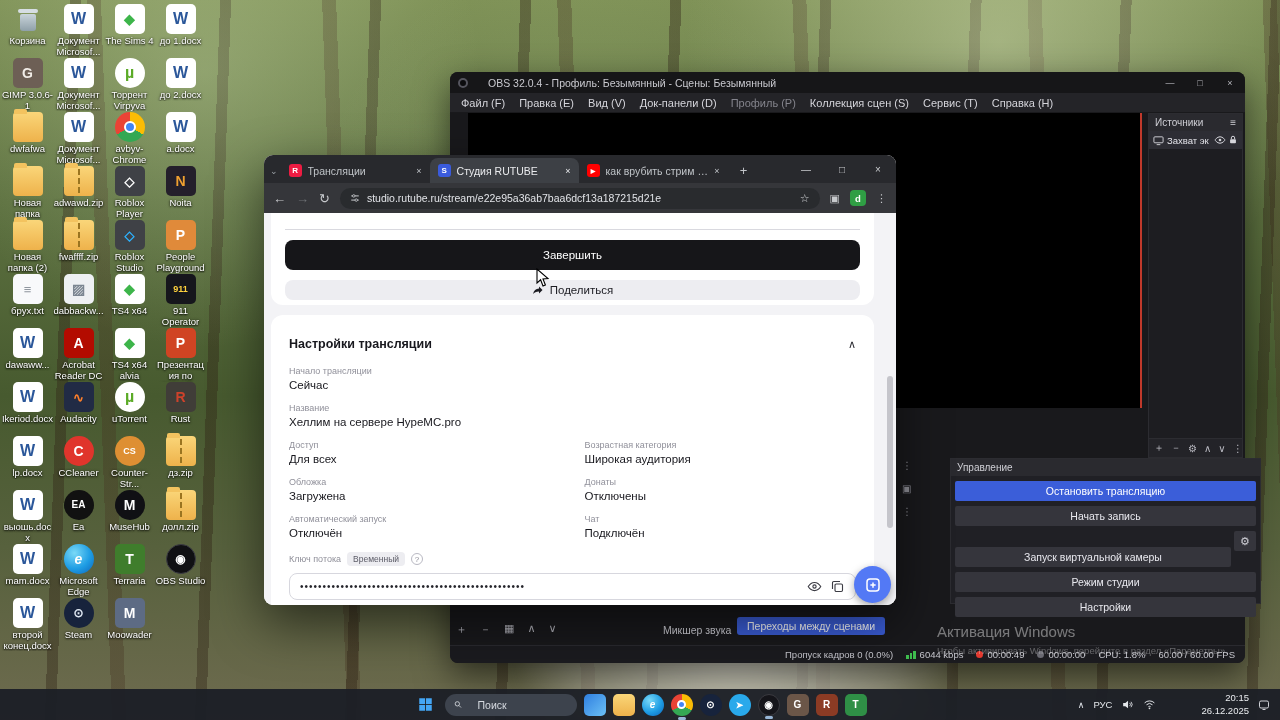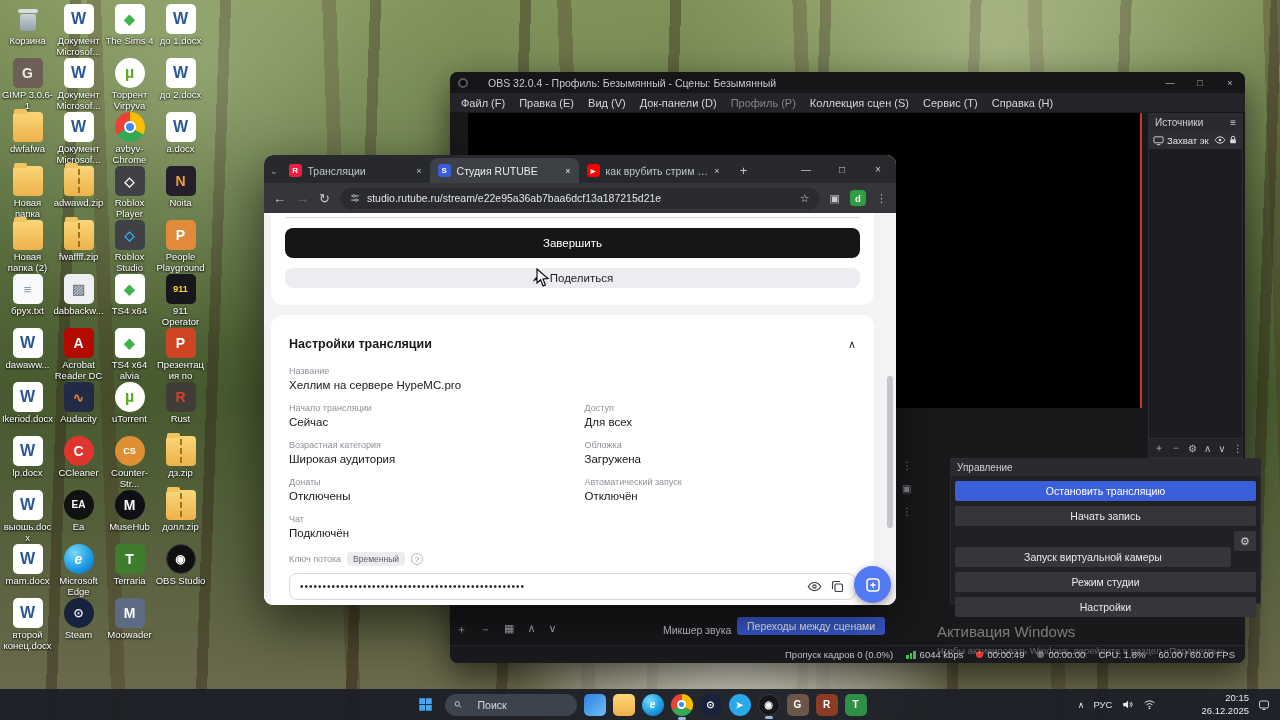--- a/index.html
+++ b/index.html
@@ -121,21 +121,21 @@
   .chrome-toolbar { height:30px; background:#35363a; display:flex; align-items:center; padding:0 9px; gap:10px; }
   .nav-ic { color:#c7c9cc; font-size:13px; }
   .nav-ic.disabled { color:#6e7175; }
   .omnibox { flex:1; height:21px; background:#292b2e; border-radius:11px; display:flex; align-items:center; gap:7px; padding:0 10px; font-size:10.5px; color:#e2e4e8; min-width:0; }
   .omni-url { white-space:nowrap; overflow:hidden; text-overflow:ellipsis; }
   .omni-star { margin-left:auto; font-size:11px; color:#c7c9cc; }
   .side-panel { color:#c7c9cc; font-size:11px; }
   .ext-d { width:16px; height:16px; border-radius:4px; background:#2f9e44; color:#fff; font-size:9.5px; font-weight:bold; display:flex; align-items:center; justify-content:center; }
   .kebab { color:#c7c9cc; font-size:11px; }
   .page { position:relative; height:392px; background:#f3f3f6; overflow:hidden; }
-  .cardA { position:absolute; left:7px; top:0; width:603px; height:92px; background:#fff; border-radius:0 0 12px 12px; padding:0 14px; }
+  .cardA { position:absolute; left:7px; top:0; width:603px; height:92px; background:#fff; border-radius:0 0 12px 12px; padding:12px 14px; }
   .partial-line { height:5px; border-bottom:1px solid #d9d9df; margin-bottom:10px; }
   .btn-finish { height:30px; background:#161619; border-radius:8px; color:#fff; font-size:11.5px; display:flex; align-items:center; justify-content:center; }
   .btn-share { height:20px; margin-top:10px; background:#ededf1; border-radius:8px; color:#1c1c22; font-size:11.5px; display:flex; align-items:center; justify-content:center; gap:6px; }
   .cardB { position:absolute; left:7px; top:102px; width:603px; height:300px; background:#fff; border-radius:12px 12px 0 0; padding:22px 18px; }
   .sec-head { display:flex; align-items:center; justify-content:space-between; }
   .sec-title { font-size:12.5px; font-weight:bold; color:#18181e; }
   .chev-up { font-size:11px; color:#2a2a30; }
   .fields { margin-top:15px; display:grid; grid-template-columns:1fr 1fr; column-gap:24px; row-gap:12px; }
   .field.full { grid-column:1 / -1; }
   .flabel { font-size:9px; color:#90909a; margin-bottom:3px; }
@@ -697,28 +697,28 @@
       </div>
     </div>
 
     <div class="cardB">
       <div class="sec-head">
         <span class="sec-title">Настройки трансляции</span>
         <span class="chev-up">∧</span>
       </div>
       <div class="fields">
 
+          <div class="field">
+            <div class="flabel">Начало трансляции</div>
+            <div class="fvalue">Сейчас</div>
+          </div>
+
           <div class="field full">
             <div class="flabel">Название</div>
             <div class="fvalue">Хеллим на сервере HypeMC.pro</div>
-          </div>
-
-          <div class="field">
-            <div class="flabel">Начало трансляции</div>
-            <div class="fvalue">Сейчас</div>
           </div>
 
 
           <div class="field">
             <div class="flabel">Доступ</div>
             <div class="fvalue">Для всех</div>
           </div>
 
           <div class="field">
             <div class="flabel">Возрастная категория</div>

